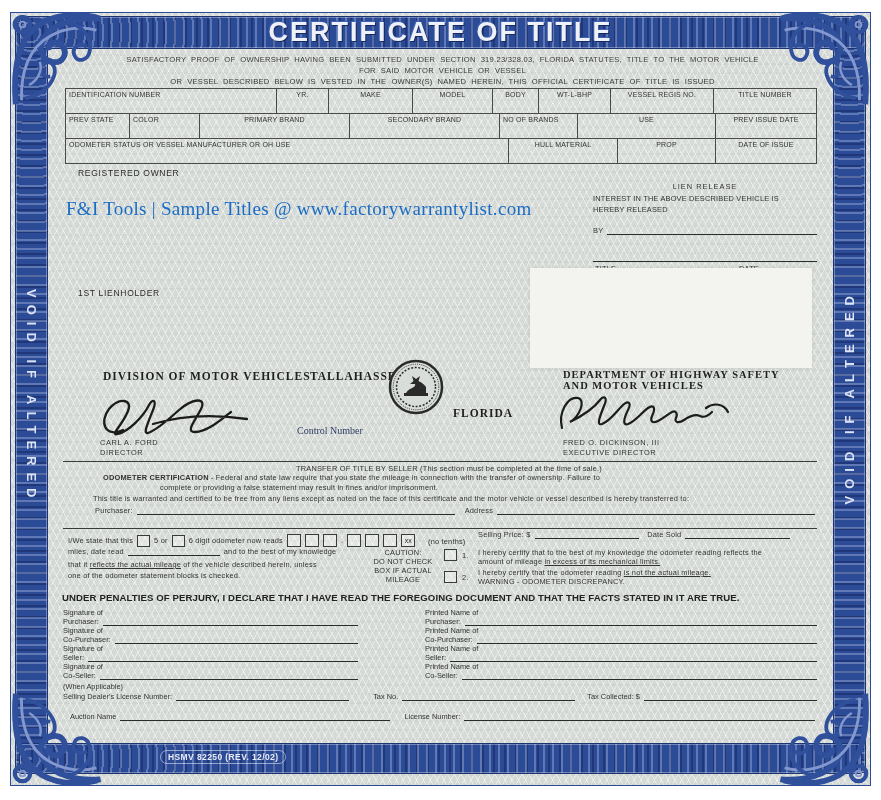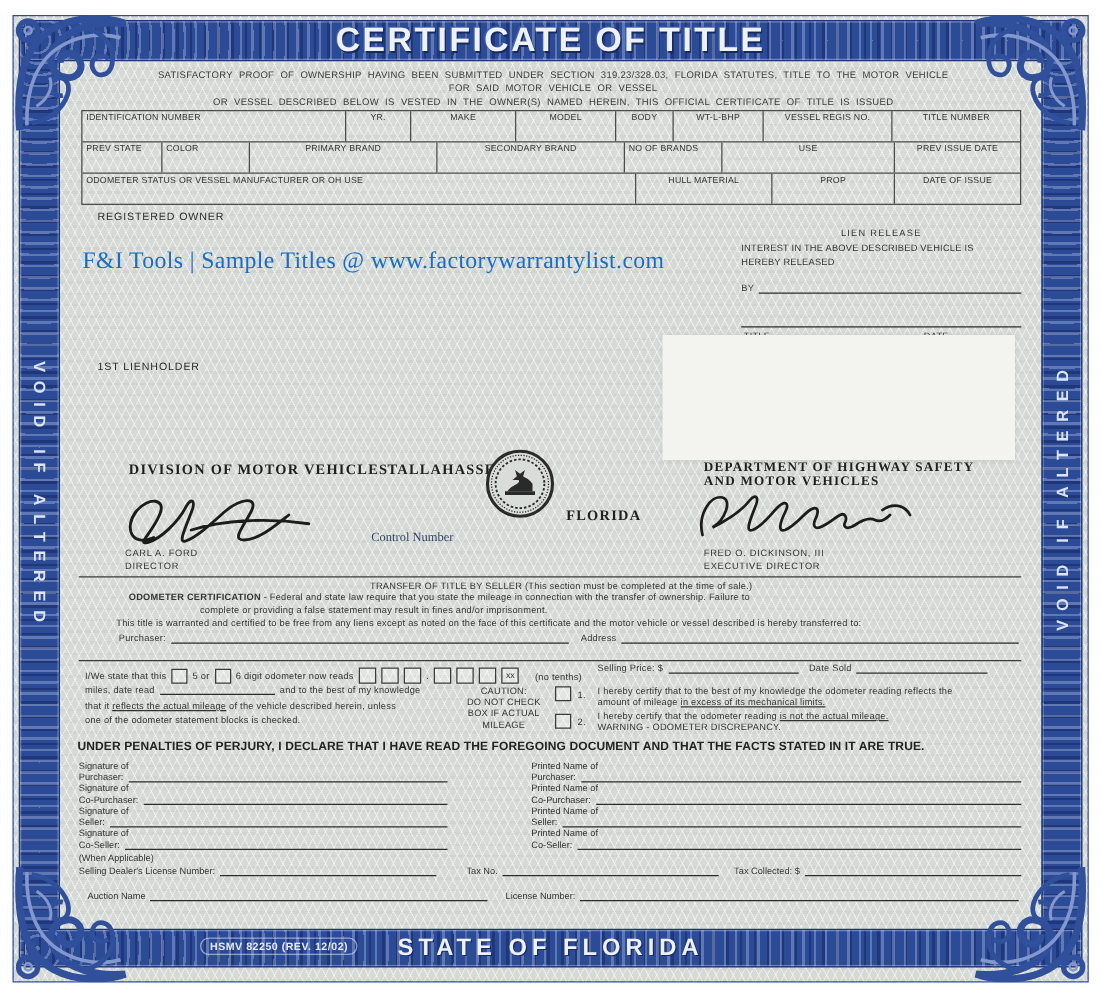--- a/index.html
+++ b/index.html
@@ -81,21 +81,20 @@
   <span class="vert-text">VOID IF ALTERED</span>
 </div>
 <div class="abs band v band-right">
   <span class="vert-text flip">VOID IF ALTERED</span>
 </div>
 <div class="abs band band-top">
   <span class="cert-title">CERTIFICATE OF TITLE</span>
 </div>
 <div class="abs band band-bottom">
   <span class="form-no">HSMV 82250 (REV. 12/02)</span>
-  <span class="banner-text">STATE OF FLORIDA</span>
 </div>
 
 <svg class="abs corner" style="left:10px;top:12px;">
     <use href="#flourish"></use>
   </svg>
 <svg class="abs corner" style="left:775px;top:12px;transform:scaleX(-1);">
     <use href="#flourish"></use>
   </svg>
 <svg class="abs corner" style="left:10px;top:690px;transform:scaleY(-1);">
     <use href="#flourish"></use>

